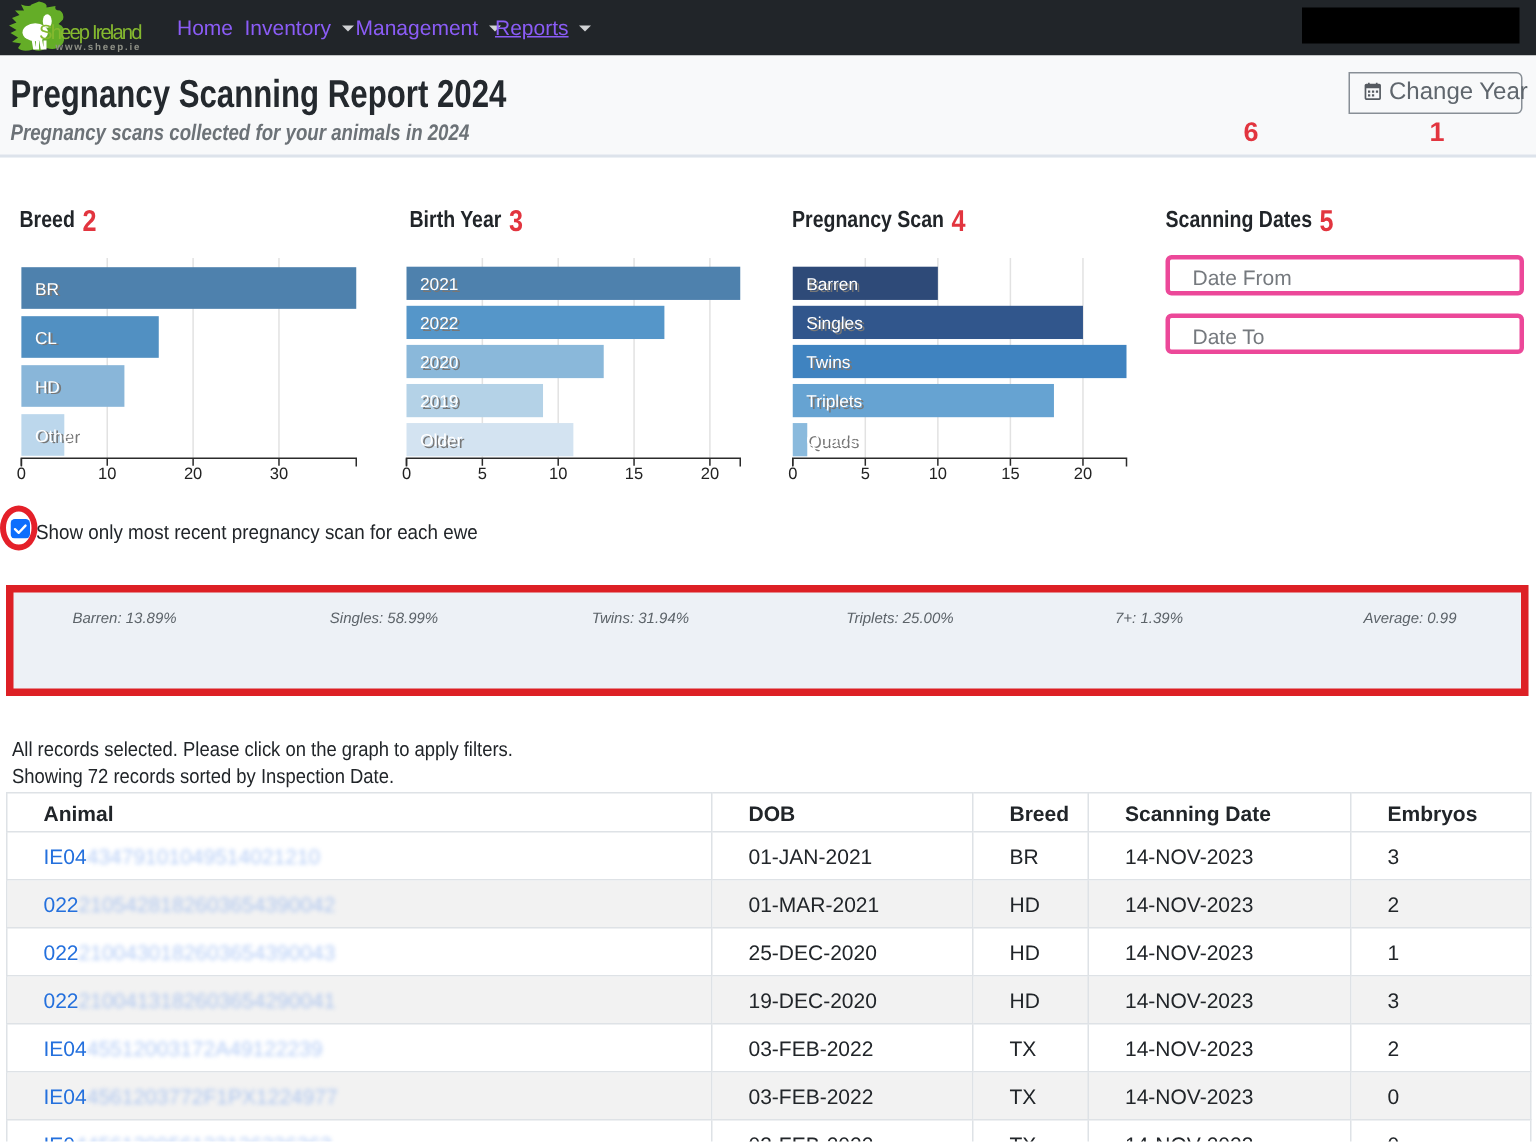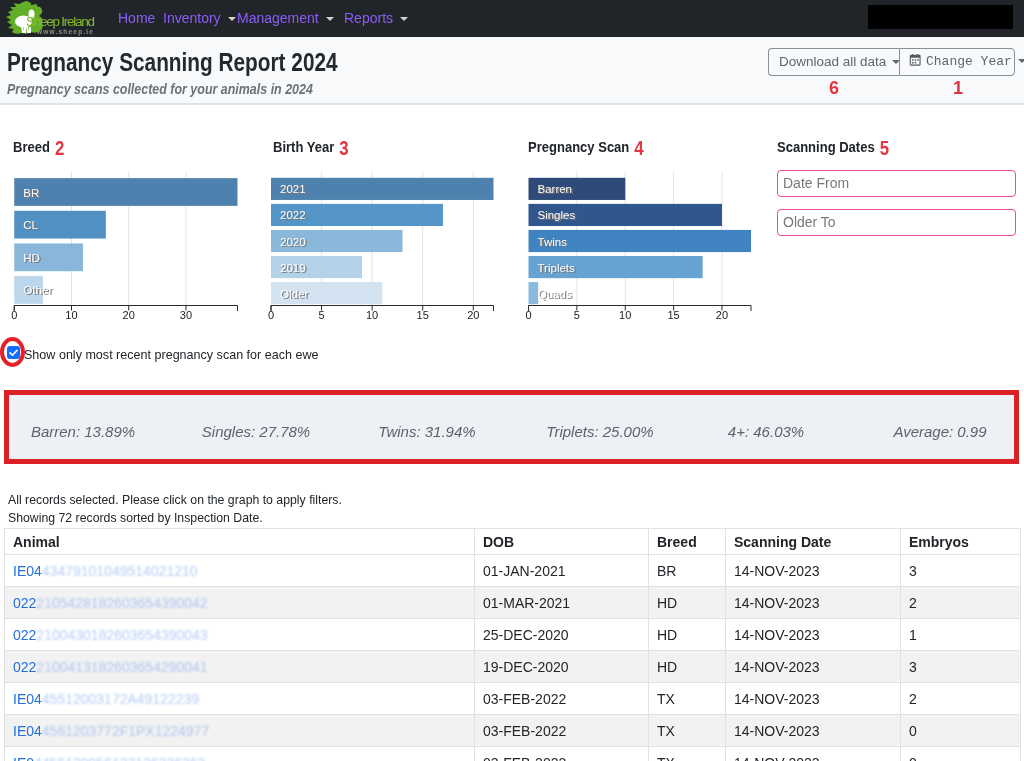--- a/index.html
+++ b/index.html
@@ -12,42 +12,42 @@
   .navlink{position:absolute;top:9.5px;font-size:14px;color:#8b5cf6;white-space:nowrap;}
   .caret{display:inline-block;width:0;height:0;border-left:4px solid transparent;border-right:4px solid transparent;border-top:4px solid #d0d2d4;margin-left:7px;vertical-align:2px;}
   #redact{left:868px;top:5px;width:145px;height:24px;background:#000;}
 
   
   #hdr{left:0;top:37px;width:1024px;height:66px;background:#f8f9fa;border-bottom:2px solid #dde3eb;}
   #h1{left:7px;top:47px;font-size:26px;font-weight:bold;color:#24292e;transform:scaleX(.8);transform-origin:left top;white-space:nowrap;}
   #sub{left:7px;top:80px;font-size:15px;font-weight:bold;font-style:italic;color:#6c7277;transform:scaleX(.83);transform-origin:left top;white-space:nowrap;}
   .btn{position:absolute;top:48px;height:28px;box-sizing:border-box;border:1px solid #888f96;background:#f8f9fa;color:#5f666d;font-size:13.5px;font-family:"Liberation Sans",sans-serif;line-height:26px;padding:0 0 0 10px;white-space:nowrap;}
   #btn1{left:768px;width:131px;border-radius:4px 0 0 4px;border-right:none;}
-  #btn2{left:899px;width:116px;border-radius:0 4px 4px 0;font-size:13px;padding-left:9px;font-family:Liberation Mono, monospace;}
+  #btn2{left:899px;width:116px;border-radius:0 4px 4px 0;font-size:16px;padding-left:9px;}
   .bcaret{display:inline-block;width:0;height:0;border-left:4px solid transparent;border-right:4px solid transparent;border-top:4px solid #5f666d;margin-left:6px;vertical-align:2px;}
   .rednum{position:absolute;color:#e2353f;font-weight:bold;font-size:18px;}
 
   
   .ct{position:absolute;top:134px;font-size:15.5px;font-weight:bold;color:#212529;transform:scaleX(.84);transform-origin:left top;white-space:nowrap;}
   .ct .n{color:#e2353f;font-size:20px;position:relative;top:3px;margin-left:6px;}
 
   
-  .inp{position:absolute;left:777px;width:239px;height:27px;box-sizing:border-box;border:1px solid #ec4899;border-radius:4px;background:#fff;color:#75797e;font-size:14px;line-height:25px;padding-left:5px;}
+  .inp{position:absolute;left:777px;width:239px;height:27px;box-sizing:border-box;border:3px solid #ec4899;border-radius:4px;background:#fff;color:#75797e;font-size:14px;line-height:25px;padding-left:15px;}
   #cbellipse{left:0px;top:337px;width:25px;height:30px;border:4.5px solid #e42029;border-radius:50%;box-sizing:border-box;}
   #cbtext{left:24px;top:347px;font-size:13.5px;color:#212529;transform:scaleX(.93);transform-origin:left top;white-space:nowrap;}
 
   
   #stats{left:4px;top:390px;width:1015px;height:74px;box-sizing:border-box;border:5px solid #dd2025;background:#edf1f6;}
-  #stats span{position:absolute;top:28px;transform:translateX(-50%);font-size:15px;font-style:italic;color:#5c6369;white-space:nowrap;}
+  #stats span{position:absolute;top:12px;transform:translateX(-50%);font-size:10px;font-style:italic;color:#5c6369;white-space:nowrap;}
 
   
   #preamble1{left:8px;top:492px;font-size:13.5px;color:#212529;transform:scaleX(.91);transform-origin:left top;white-space:nowrap;}
   #preamble2{left:8px;top:510px;font-size:13.5px;color:#212529;transform:scaleX(.91);transform-origin:left top;white-space:nowrap;}
   table{position:absolute;left:4px;top:528px;width:1016px;border-collapse:collapse;font-size:14px;color:#212529;table-layout:fixed;}
-  th,td{border:1px solid #dee2e6;padding:0 8px;overflow:hidden;white-space:nowrap;}
+  th,td{border:1px solid #dee2e6;padding:0 24px;overflow:hidden;white-space:nowrap;}
   th{height:25px;text-align:left;font-size:14px;}
   td{height:31px;}
   tr.s td{background:#f2f2f2;}
   a{color:#2470dd;}
   .blur{filter:blur(1.3px);opacity:.5;color:#6b9bed;}
 </style>
 </head>
 <body>
 <div id="page">
 
@@ -56,27 +56,26 @@
     <path d="M26,1 Q32,2 31,5 L37,4 Q36,7 40,7 Q43,9 42,13 L39,16 Q44,18 42,23 Q44,27 41,30 Q37,34 31,32 Q27,35 22,33 Q15,35 12,32 L14,29 L8,28 L12,25 L7,22 L11,20 L6,17 L11,15 L8,12 L13,10 L10,7 L16,7 L14,3 Q20,5 21,3 Z" fill="#64ad27"></path>
     <ellipse cx="23.5" cy="21.5" rx="8.5" ry="6" fill="#fff"></ellipse>
     <ellipse cx="31.5" cy="14" rx="3" ry="4.5" fill="#fff"></ellipse>
     <path d="M22,26 l1,6 l2,0 l0,-5 M27,26 l1,6 l2,0 l0,-5" stroke="#fff" stroke-width="2" fill="none"></path>
     <text x="26" y="26" font-size="13.5" fill="#85b92f" font-family="Liberation Sans,sans-serif" textLength="69">Sheep Ireland</text>
     <text x="37" y="33.5" font-size="6.5" letter-spacing="1.2" font-weight="bold" fill="#8e9086" font-family="Liberation Sans,sans-serif">www.sheep.ie</text>
   </svg>
   <div class="navlink" style="left:118px;">Home</div>
   <div class="navlink" style="left:163px;">Inventory<span class="caret"></span></div>
   <div class="navlink" style="left:237px;">Management<span class="caret"></span></div>
-  <div class="navlink" style="left:344px;">Reports<span class="caret"></span></div>
+  <div class="navlink" style="left:330px;text-decoration:underline;">Reports<span class="caret"></span></div>
   <div class="abs" id="redact"></div>
 
   <div class="abs" id="hdr"></div>
   <div class="abs" id="h1">Pregnancy Scanning Report 2024</div>
   <div class="abs" id="sub">Pregnancy scans collected for your animals in 2024</div>
-  <div class="btn" id="btn1">Download all data<span class="bcaret"></span></div>
   <div class="btn" id="btn2"><svg width="12" height="12" viewBox="0 0 16 16" style="vertical-align:-1px;margin-right:5px;">
         <path fill="#565b61" d="M4 0h1.5v1H11V0h1.5v1H14a1.5 1.5 0 0 1 1.5 1.5V14A1.5 1.5 0 0 1 14 15.5H2.5A1.5 1.5 0 0 1 1 14V2.5A1.5 1.5 0 0 1 2.5 1H4V0zM2.5 5v9H14V5H2.5zm1.5 2h2v2H4V7zm3.5 0h2v2h-2V7zm3.5 0h2v2h-2V7zM4 10.5h2v2H4v-2zm3.5 0h2v2h-2v-2z"></path>
       </svg>Change Year<span class="bcaret"></span></div>
   <div class="rednum" style="left:829px;top:78px;">6</div>
   <div class="rednum" style="left:953px;top:78px;">1</div>
 
   <div class="ct" style="left:13px;">Breed<span class="n">2</span></div>
   <div class="ct" style="left:273px;">Birth Year<span class="n">3</span></div>
   <div class="ct" style="left:528px;">Pregnancy Scan<span class="n">4</span></div>
   <div class="ct" style="left:777px;">Scanning Dates<span class="n">5</span></div>
@@ -162,35 +161,35 @@
       <text x="576.8695652173913" y="154" font-family="Liberation Sans,sans-serif" fill="#222" font-size="11px" text-anchor="middle">5</text>
       <line x1="625.2391304347826" x2="625.2391304347826" y1="140.5" y2="145.5" stroke="#2b2b2b" stroke-width="1"></line>
       <text x="625.2391304347826" y="154" font-family="Liberation Sans,sans-serif" fill="#222" font-size="11px" text-anchor="middle">10</text>
       <line x1="673.608695652174" x2="673.608695652174" y1="140.5" y2="145.5" stroke="#2b2b2b" stroke-width="1"></line>
       <text x="673.608695652174" y="154" font-family="Liberation Sans,sans-serif" fill="#222" font-size="11px" text-anchor="middle">15</text>
       <line x1="721.9782608695652" x2="721.9782608695652" y1="140.5" y2="145.5" stroke="#2b2b2b" stroke-width="1"></line>
       <text x="721.9782608695652" y="154" font-family="Liberation Sans,sans-serif" fill="#222" font-size="11px" text-anchor="middle">20</text>
     </svg>
 
   <div class="inp" style="top:170px;">Date From</div>
-  <div class="inp" style="top:209px;">Older To</div>
+  <div class="inp" style="top:209px;">Date To</div>
 
   <svg class="abs" style="left:7px;top:346px;" width="13" height="13">
       <rect x="0" y="0" width="13" height="13" rx="3" fill="#0d6efd"></rect>
       <path d="M3,6.8 L5.5,9.2 L10,4.4" stroke="#fff" stroke-width="1.6" fill="none" stroke-linecap="round" stroke-linejoin="round"></path>
     </svg>
   <div class="abs" id="cbellipse"></div>
   <div class="abs" id="cbtext">Show only most recent pregnancy scan for each ewe</div>
 
   <div class="abs" id="stats">
     <span style="left:74px;">Barren: 13.89%</span>
-    <span style="left:247px;">Singles: 27.78%</span>
+    <span style="left:247px;">Singles: 58.99%</span>
     <span style="left:418px;">Twins: 31.94%</span>
     <span style="left:591px;text-align:right;">Triplets: 25.00%</span>
-    <span style="left:757px;">4+: 46.03%</span>
+    <span style="left:757px;">7+: 1.39%</span>
     <span style="left:931px;">Average: 0.99</span>
   </div>
 
   <div class="abs" id="preamble1">All records selected. Please click on the graph to apply filters.</div>
   <div class="abs" id="preamble2">Showing 72 records sorted by Inspection Date.</div>
   <table>
     <colgroup>
         <col style="width:470px">
         <col style="width:174px">
         <col style="width:77px">

